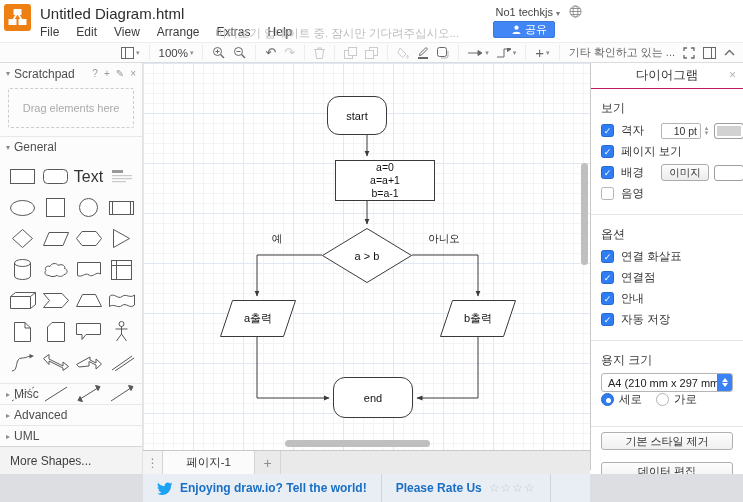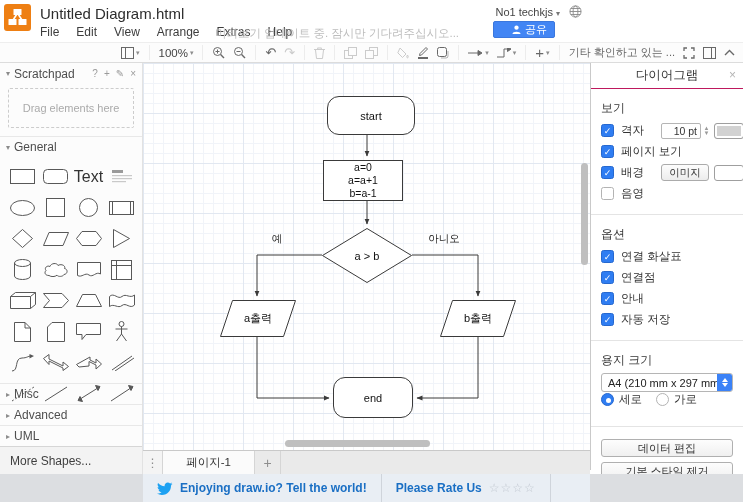--- a/index.html
+++ b/index.html
@@ -523,25 +523,25 @@
       <g stroke="#3a3a3a" stroke-width="1" fill="none">
         <path d="M224,72 L224,93" marker-end="url(#arr)"></path>
         <path d="M224,138 L224,161" marker-end="url(#arr)"></path>
         <path d="M179,192 L114,192 L114,233" marker-end="url(#arr)"></path>
         <path d="M269,192 L335,192 L335,233" marker-end="url(#arr)"></path>
         <path d="M114,274 L114,335 L186,335" marker-end="url(#arr)"></path>
         <path d="M335,274 L335,335 L274,335" marker-end="url(#arr)"></path>
       </g>
     </svg>
 
-    <div class="node rounded" style="left:184px; top:33px; width:88px; height:39px;">
+    <div class="node rounded" style="left:184px; top:33px; width:60px; height:39px;">
       <span>start</span>
     </div>
 
-    <div class="node" style="left:180px; top:97px; width:80px; height:41px;">
+    <div class="node" style="left:192px; top:97px; width:100px; height:41px;">
       <div class="proc-lines">
         <span>a=0</span>
         <span>a=a+1</span>
         <span>b=a-1</span>
       </div>
     </div>
 
     <div class="node-svg" style="left:77px; top:237px; width:76px; height:37px;">
       <svg width="76" height="37" viewBox="0 0 76 37">
           <polygon points="12.5,0.5 75.5,0.5 63.5,36.5 0.5,36.5" fill="#fff" stroke="#3a3a3a"></polygon>
@@ -652,22 +652,22 @@
           <span class="rdo on"></span>
           <span class="rp-lbl">세로</span>
         </span>
         <span class="radio">
           <span class="rdo off"></span>
           <span class="rp-lbl">가로</span>
         </span>
       </div>
 
       <div class="rp-sep"></div>
+      <div class="rp-btn">기본 스타일 제거</div>
       <div class="rp-btn first">데이터 편집</div>
-      <div class="rp-btn">기본 스타일 제거</div>
     </div>
   </div>
 
   <div class="footer">
     <div class="footer-mid">
       <div class="f-cell">
         <svg width="16" height="13" viewBox="0 0 16 13">
             <path d="M15.5 1.7 C15 2 14.4 2.2 13.8 2.3 C14.4 1.9 14.9 1.3 15.1 0.6 C14.5 1 13.8 1.2 13.1 1.4 C12.5 0.8 11.7 0.4 10.8 0.4 C9 0.4 7.6 1.8 7.6 3.6 C7.6 3.8 7.6 4.1 7.7 4.3 C5 4.1 2.6 2.9 1.1 1 C0.8 1.5 0.6 2 0.6 2.6 C0.6 3.7 1.2 4.7 2 5.3 C1.5 5.3 1 5.1 0.6 4.9 C0.6 6.4 1.7 7.7 3.1 8 C2.8 8.1 2.5 8.1 2.2 8.1 C2 8.1 1.8 8.1 1.6 8 C2 9.3 3.2 10.2 4.6 10.2 C3.5 11.1 2.1 11.6 0.6 11.6 C0.4 11.6 0.2 11.6 0 11.6 C1.4 12.5 3.1 13 4.9 13 C10.8 13 14 8.2 14 4 L14 3.6 C14.6 3.1 15.1 2.5 15.5 1.7 Z" fill="#1da1f2"></path>
           </svg>
         <span class="f-link">Enjoying draw.io? Tell the world!</span>

